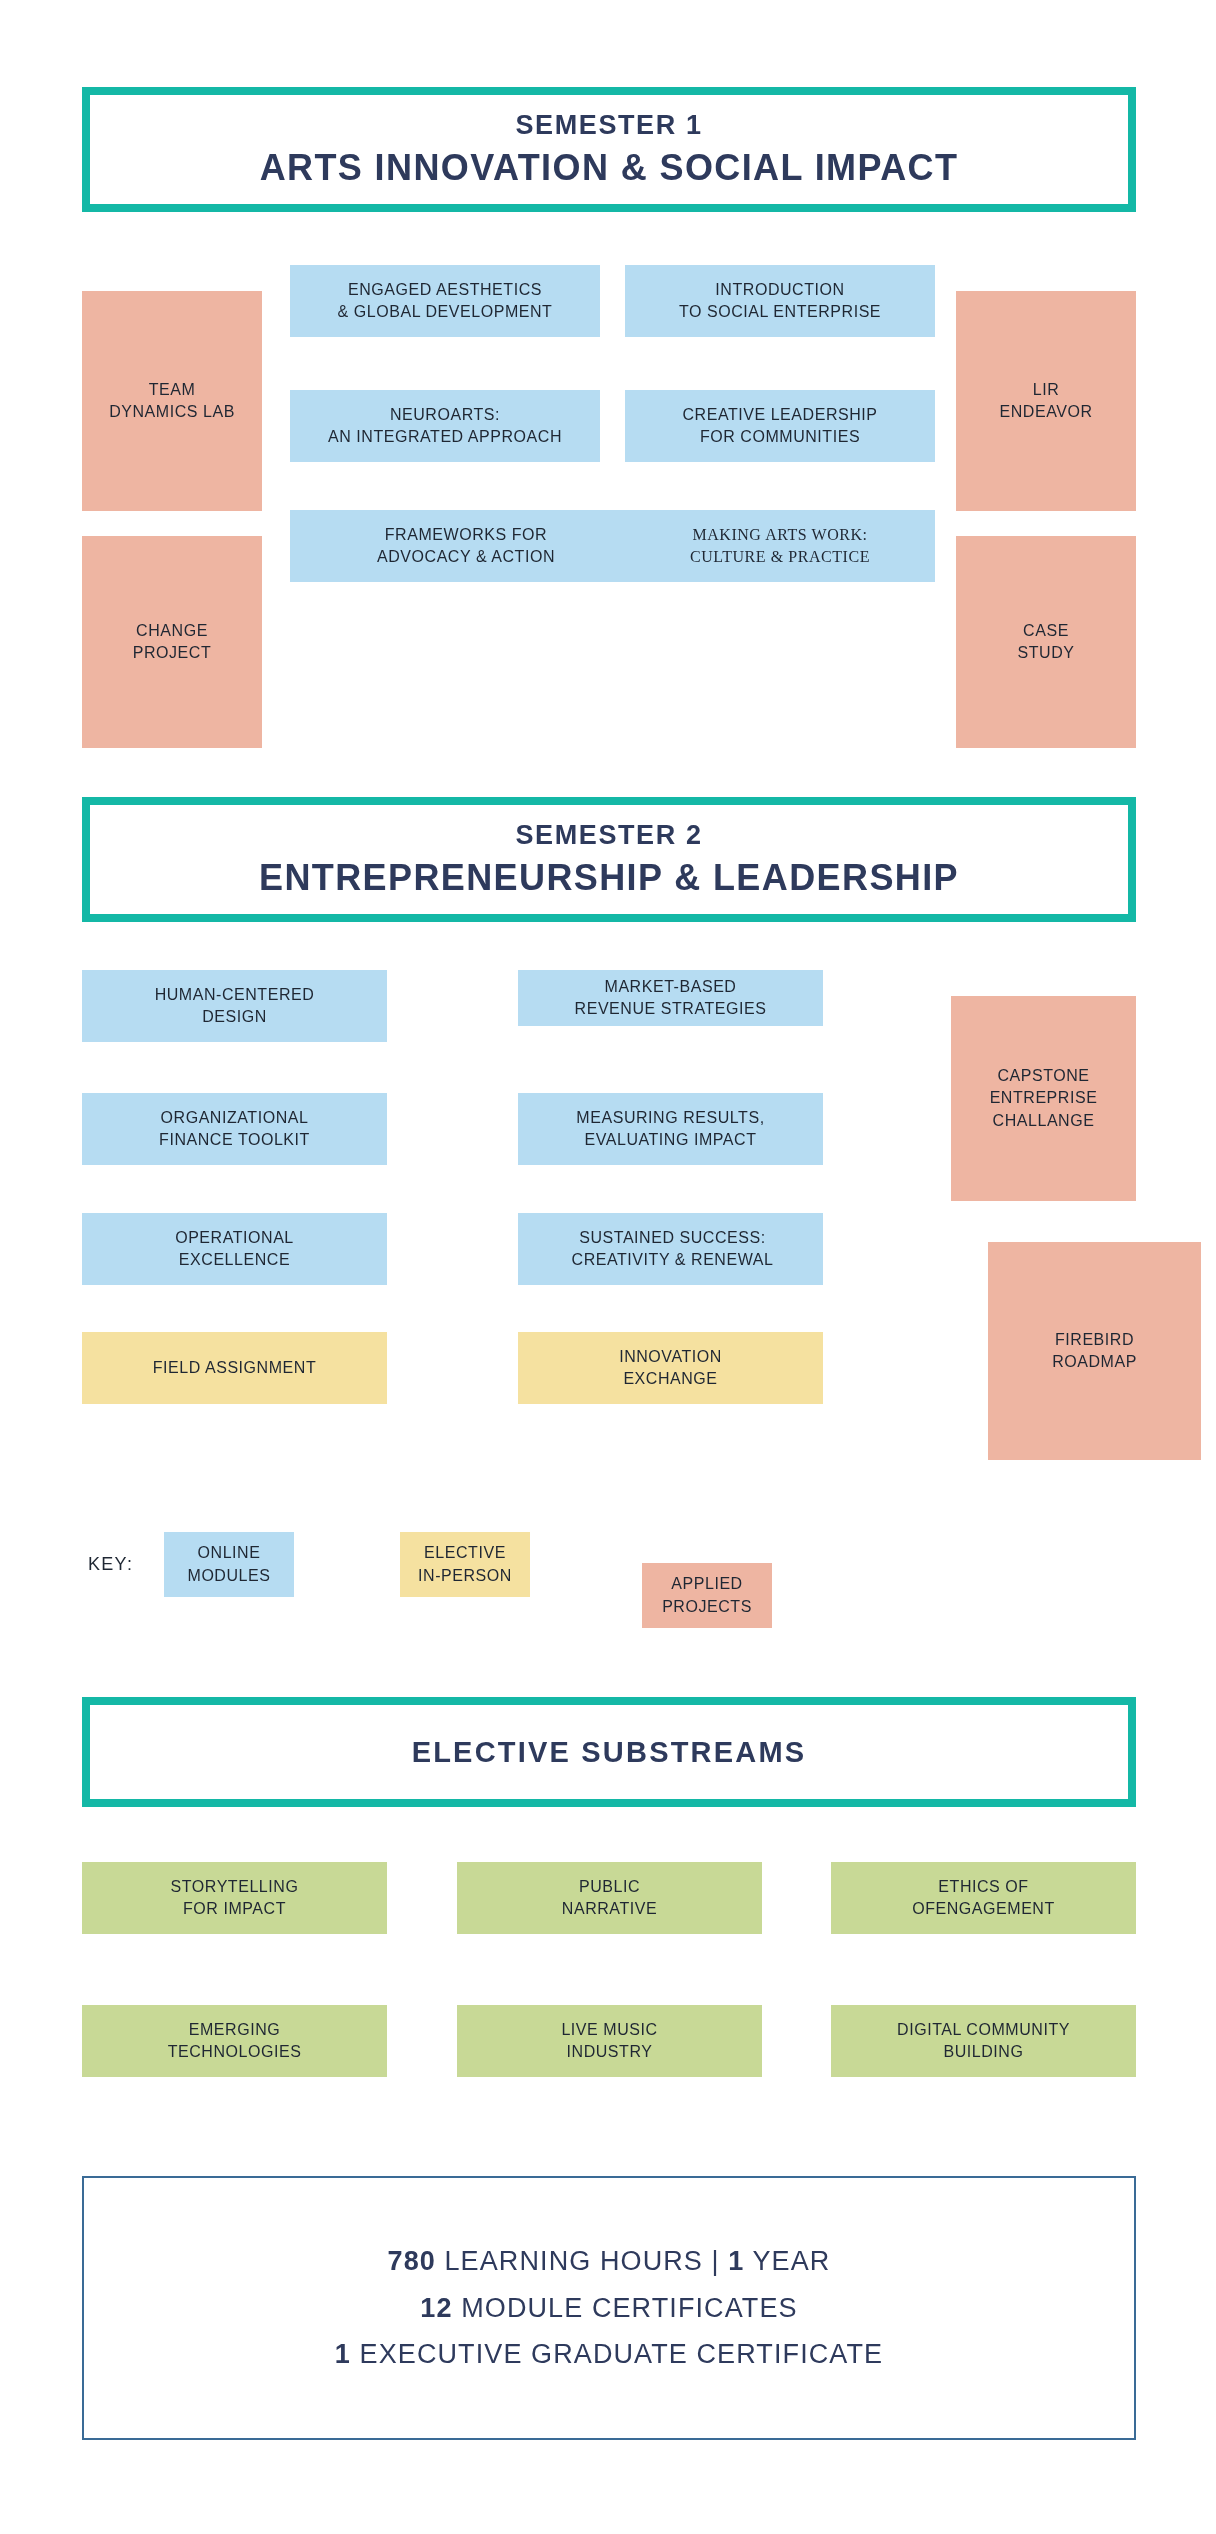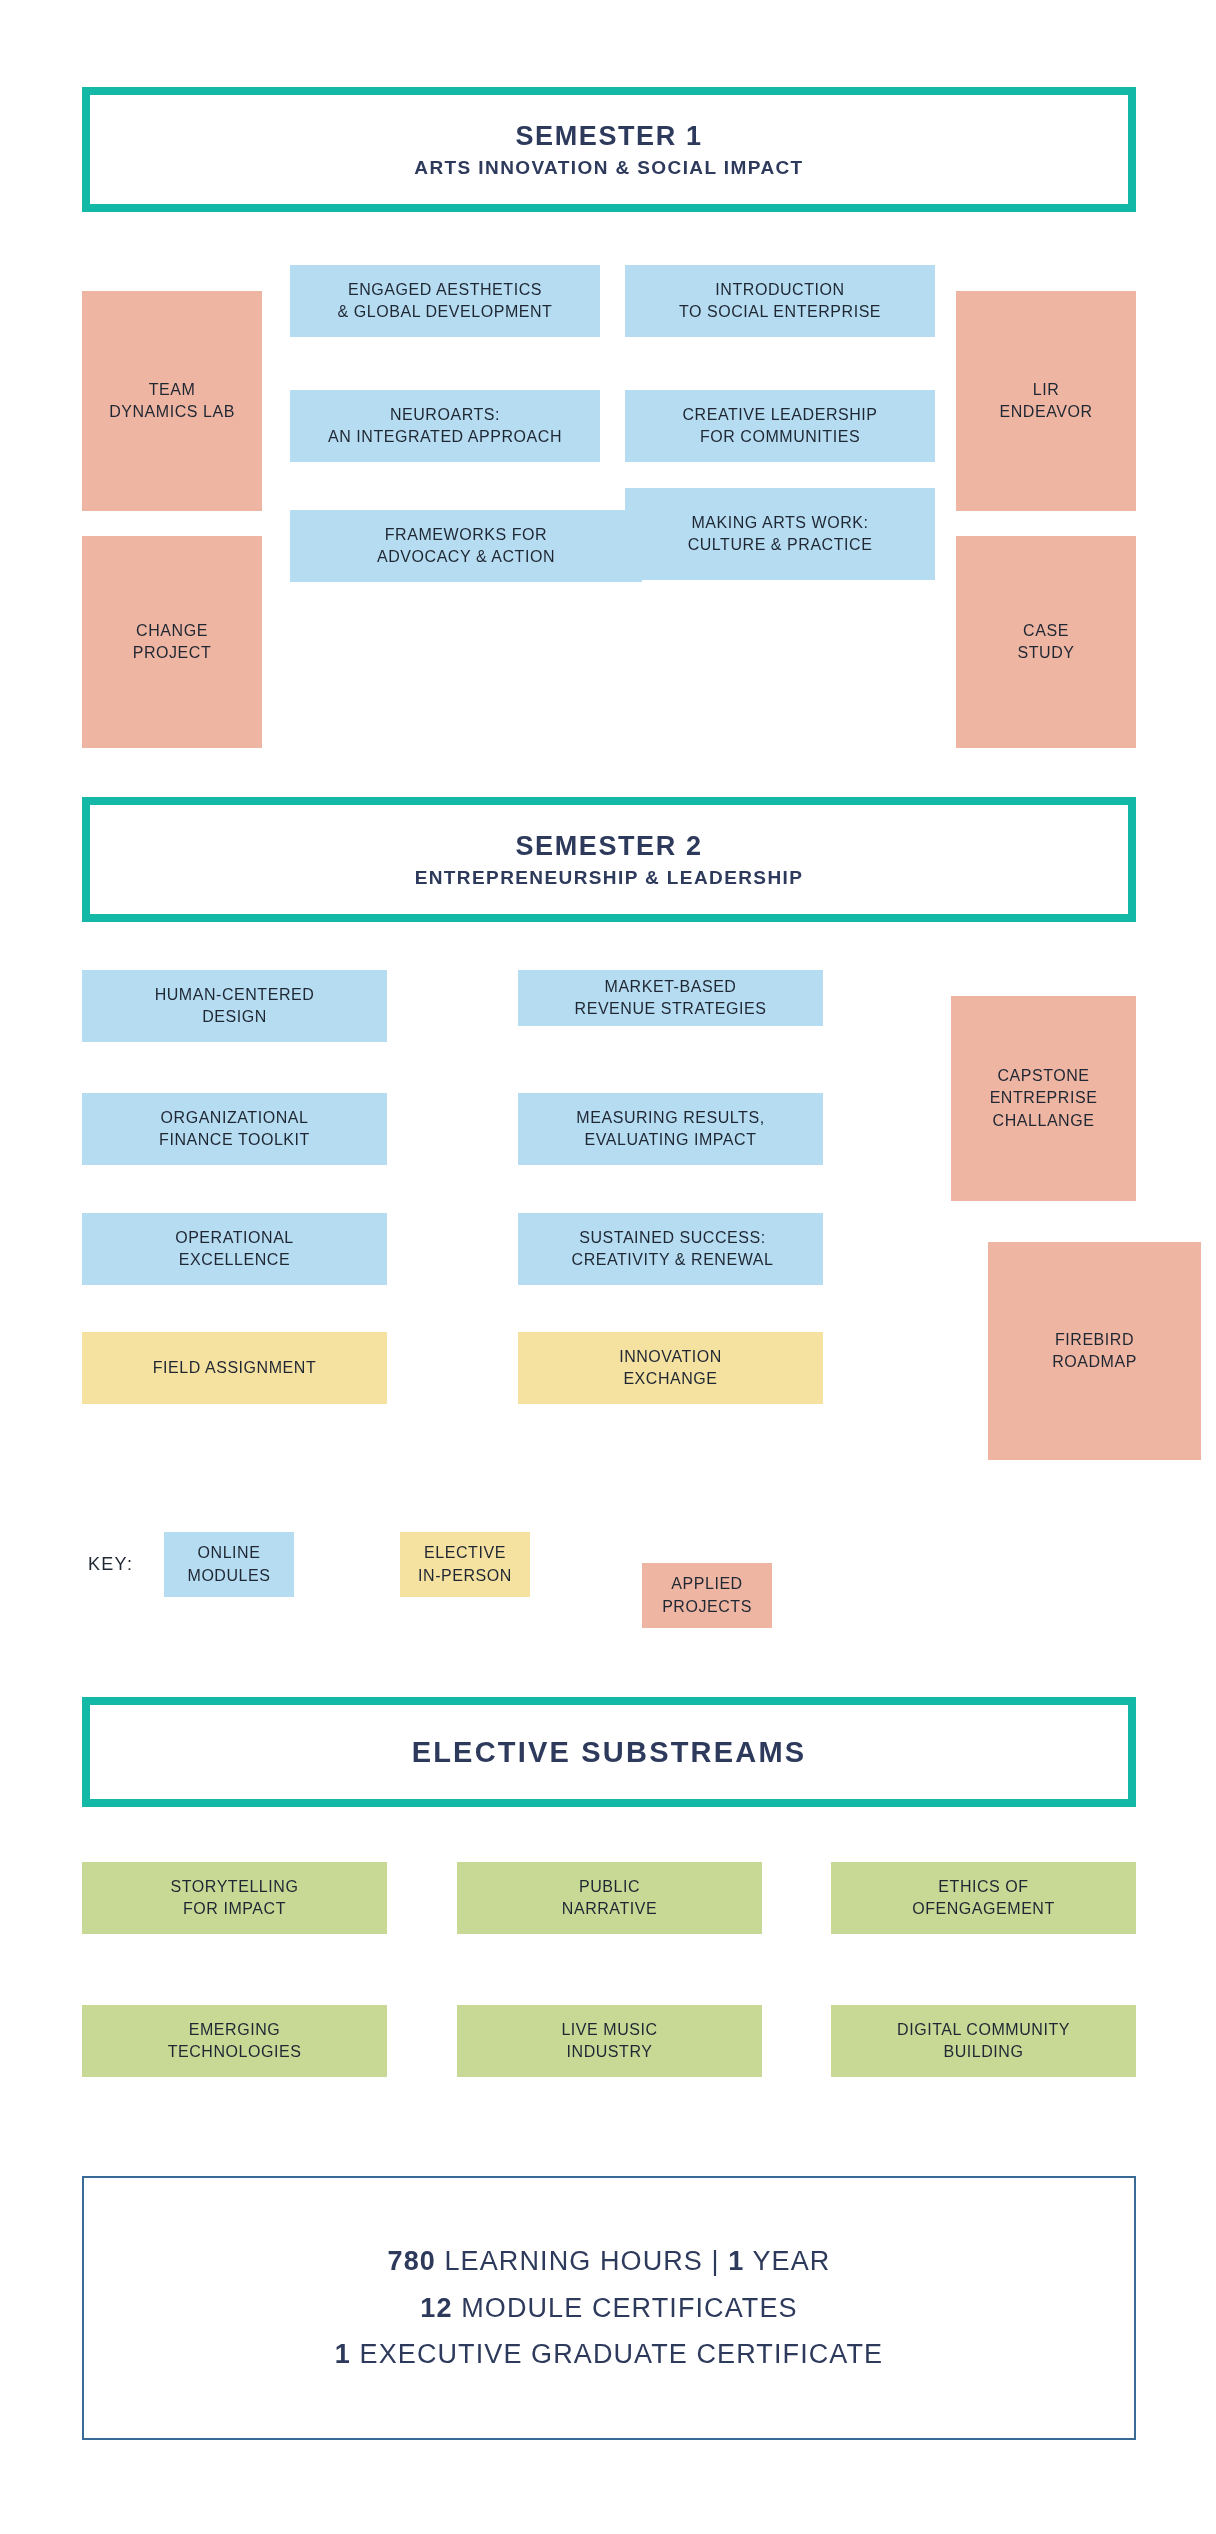--- a/index.html
+++ b/index.html
@@ -29,21 +29,21 @@
   .banner .line1{
     color:#2e3a5c;
     font-weight:bold;
     font-size:27px;
     letter-spacing:1.6px;
     line-height:1.32;
   }
   .banner .line2{
     color:#2e3a5c;
     font-weight:bold;
-    font-size:19px;
+    font-size:36px;
     letter-spacing:1.4px;
     line-height:1.32;
   }
   .banner.single .line1{
     font-size:29px;
     letter-spacing:2.2px;
   }
 
   
   .box{
@@ -138,21 +138,21 @@
   <div class="box applied" style="left:82px;top:505px;width:180px;height:212px;">
     <span class="txt">CHANGE
 PROJECT</span>
   </div>
 
   <div class="box online" style="left:290px;top:510px;width:352px;height:72px;">
     <span class="txt">FRAMEWORKS FOR
 ADVOCACY &amp; ACTION</span>
   </div>
 
-  <div class="box online" style="left:625px;top:488px;width:310px;height:92px;">
+  <div class="box online" style="left:625px;top:510px;width:310px;height:72px;font-family:Liberation Serif, serif;">
     <span class="txt">MAKING ARTS WORK:
 CULTURE &amp; PRACTICE</span>
   </div>
 
   <div class="box applied" style="left:956px;top:505px;width:180px;height:212px;">
     <span class="txt">CASE
 STUDY</span>
   </div>
 
   <div class="banner" style="left:82px;top:797px;width:1054px;height:125px;">

